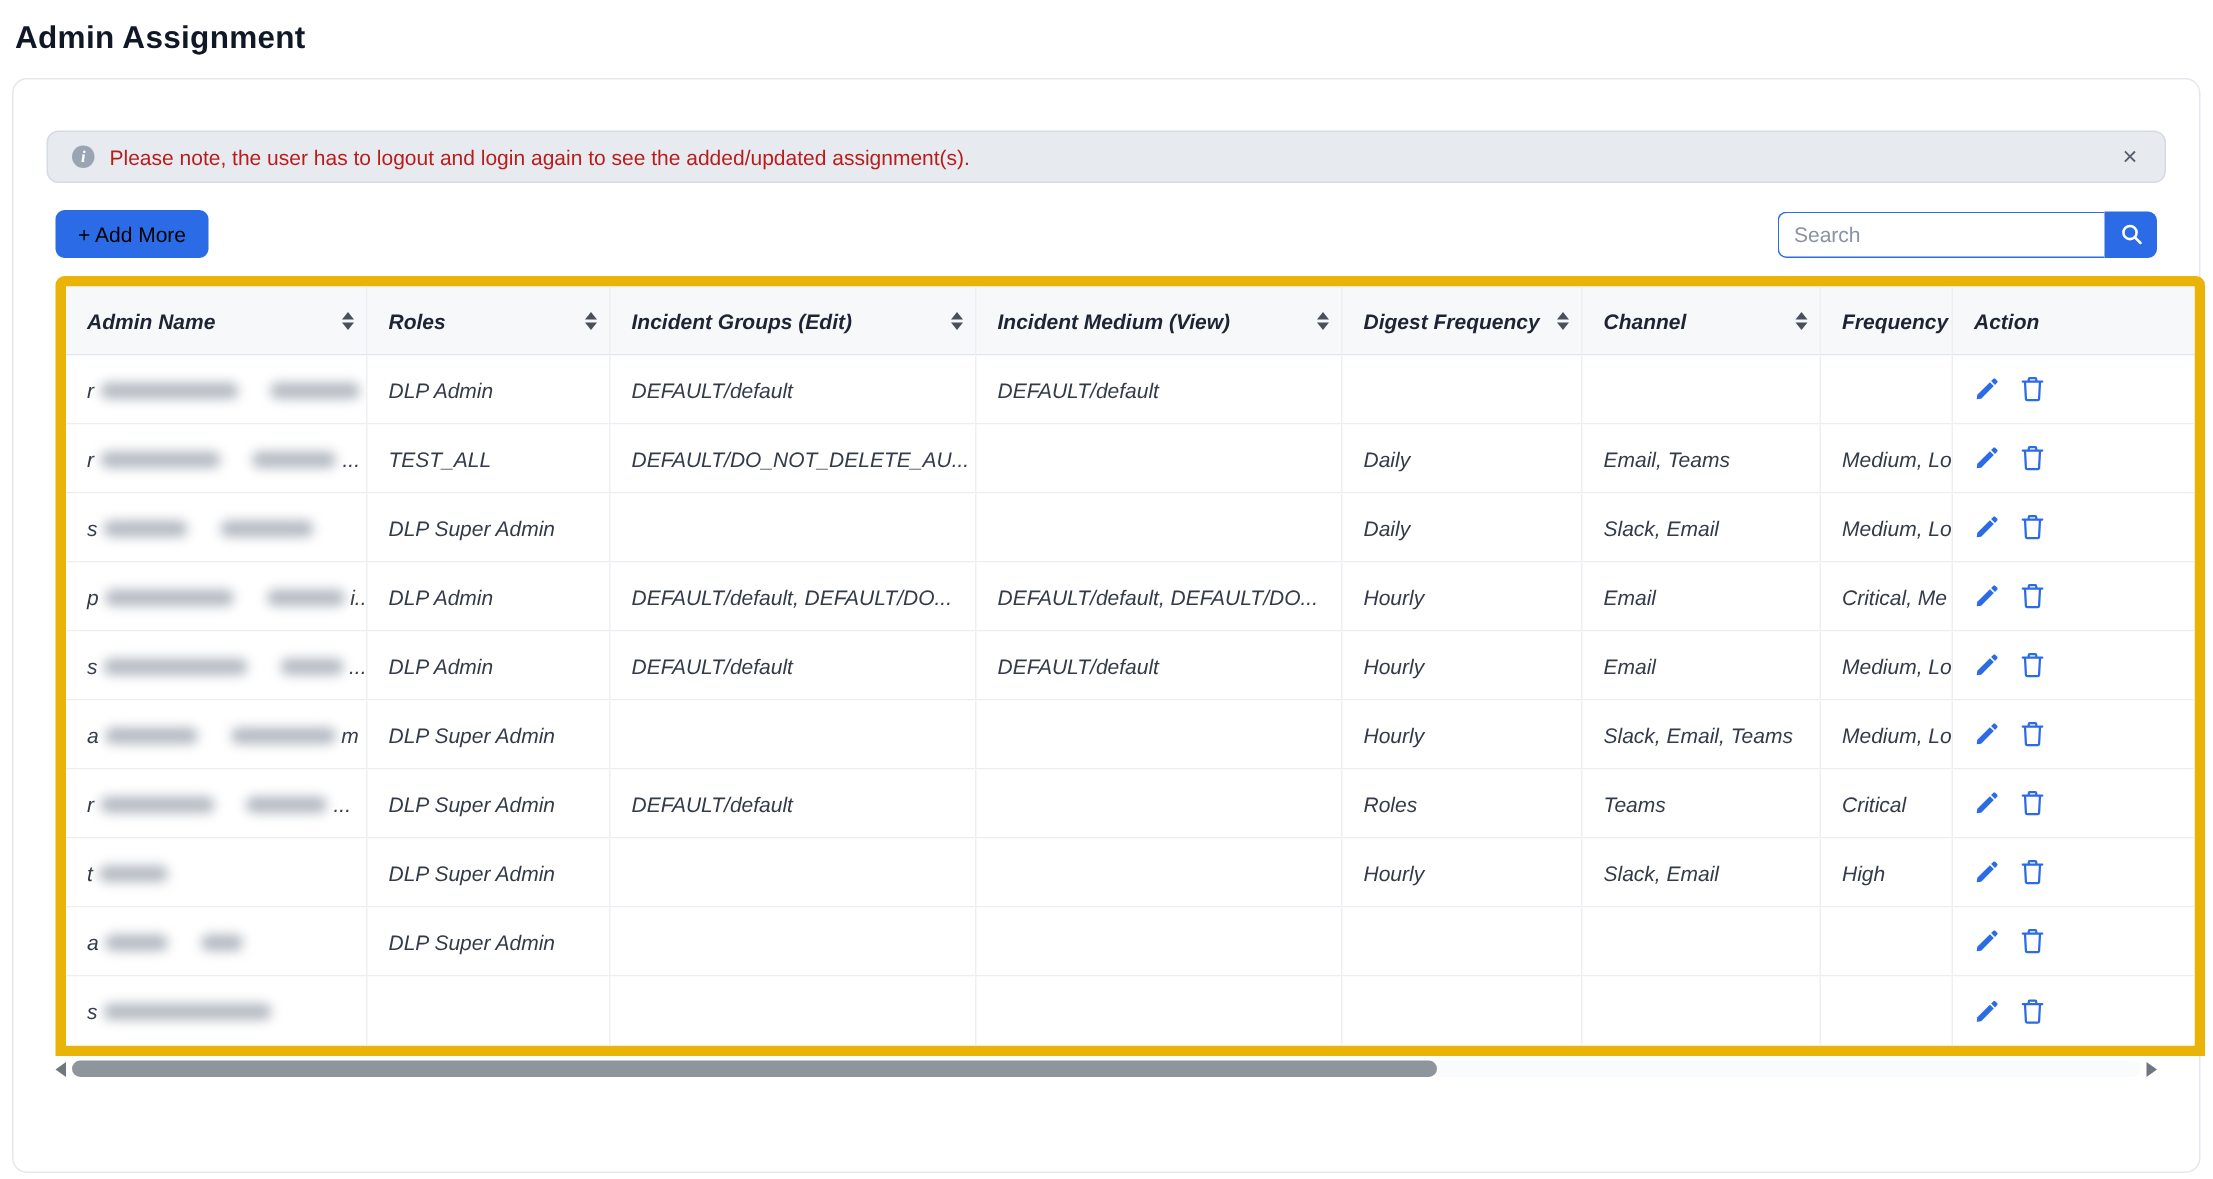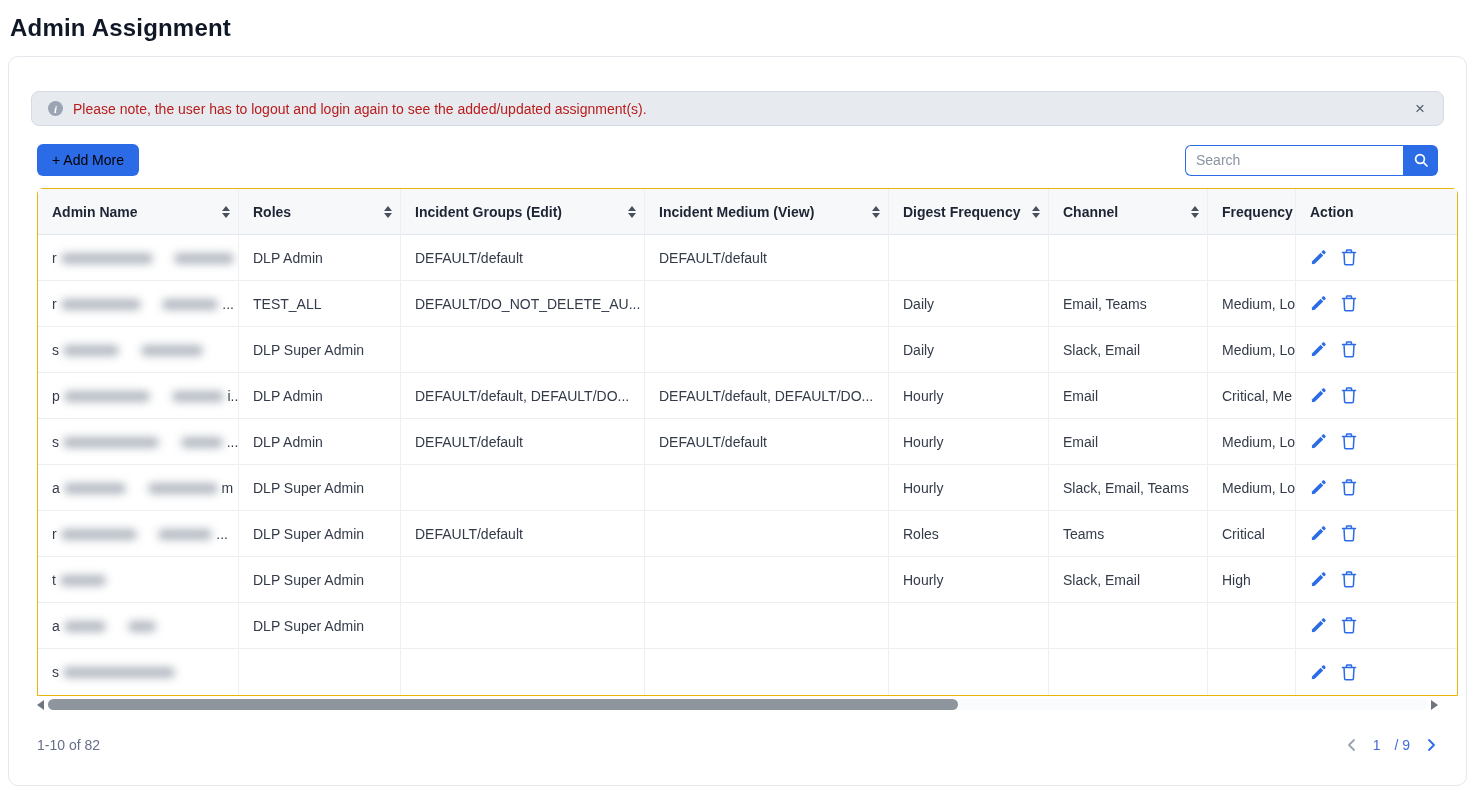--- a/index.html
+++ b/index.html
@@ -1,19 +1,19 @@
 <!DOCTYPE html>
 <html><head>
 <meta charset="utf-8">
 <style>
   * { box-sizing: border-box; margin: 0; padding: 0; }
   html,body { width: 1475px; height: 786px; background: #fff;
     font-family: "Liberation Sans", sans-serif; color: #333b49; }
 
-  .page-title { font-size: 24px; font-weight: 700; color: #101828;
+  .page-title { font-size: 21px; font-weight: 700; color: #101828;
     padding: 14px 0 0 10px; letter-spacing: .2px; }
 
   .card { margin: 14px 8px 0 8px; background: #fff; border: 1px solid #e4e7ec;
     border-radius: 10px; padding: 34px 22px 24px 22px; height: 730px; }
 
   
   .banner { display: flex; align-items: center; background: #e7ebf0;
     border: 1px solid #d5dbe4; border-radius: 8px; height: 35px; padding: 0 16px; }
   .info-ic { width: 15px; height: 15px; border-radius: 50%; background: #9aa4b2;
     color: #fff; font-size: 11px; font-weight: 700; display: inline-flex;
@@ -32,21 +32,21 @@
   .search-input { width: 218px; border: 1.5px solid #2b6be6; border-right: none;
     border-radius: 6px 0 0 6px; padding: 0 10px; font-size: 14px; color: #333;
     outline: none; font-family: inherit; }
   .search-input::placeholder { color: #8a93a2; }
   .search-btn { width: 35px; background: #2b6be6; border: none; cursor: pointer;
     border-radius: 0 6px 6px 0; display: flex; align-items: center; justify-content: center; }
 
   
   .tbl-wrap { margin: 0 6px; }
   table { border-collapse: separate; border-spacing: 0; width: 100%;
-    table-layout: fixed; border: 1px solid #eab308; border-radius: 6px 6px 0 0; }
+    table-layout: fixed; border: 7px solid #eab308; border-radius: 6px 6px 0 0; font-style: italic; }
   thead th { background: #f7f8fa; font-size: 14px; font-weight: 600; color: #1d2433;
     text-align: left; height: 46px; padding: 0 8px 0 14px; border-bottom: 1px solid #e2e5ea; }
   thead th + th, tbody td + td { border-left: 1px solid #edeff2; }
   th .th-inner { display: flex; align-items: center; justify-content: space-between; }
   .sort-ic { display: inline-flex; flex-direction: column; gap: 2px; flex: 0 0 auto;
     margin-left: 6px; }
   .sort-ic span { width: 0; height: 0; border-left: 4px solid transparent;
     border-right: 4px solid transparent; }
   .sort-up { border-bottom: 5px solid #49505c; }
   .sort-down { border-top: 5px solid #49505c; }
@@ -499,31 +499,14 @@
   </div>
 
   <div class="hscroll">
     <span class="hs-arrow hs-left"></span>
     <div class="hs-track">
       <div class="hs-thumb"></div>
     </div>
     <span class="hs-arrow hs-right"></span>
   </div>
 
-  <div class="tfoot">
-    <span class="range">1-10 of 82</span>
-    <div class="pager">
-      <span class="chev">
-        <svg width="14" height="14" viewBox="0 0 14 14" fill="none">
-          <polyline points="9,2 4,7 9,12" stroke="#9aa3af" stroke-width="1.8" stroke-linecap="round" stroke-linejoin="round"></polyline>
-        </svg>
-      </span>
-      <span class="pg-num">1</span>
-      <span class="pg-total">/ 9</span>
-      <span class="chev">
-        <svg width="14" height="14" viewBox="0 0 14 14" fill="none">
-          <polyline points="5,2 10,7 5,12" stroke="#2b6be6" stroke-width="1.8" stroke-linecap="round" stroke-linejoin="round"></polyline>
-        </svg>
-      </span>
-    </div>
-  </div>
 
 </div>
 
 </body></html>

